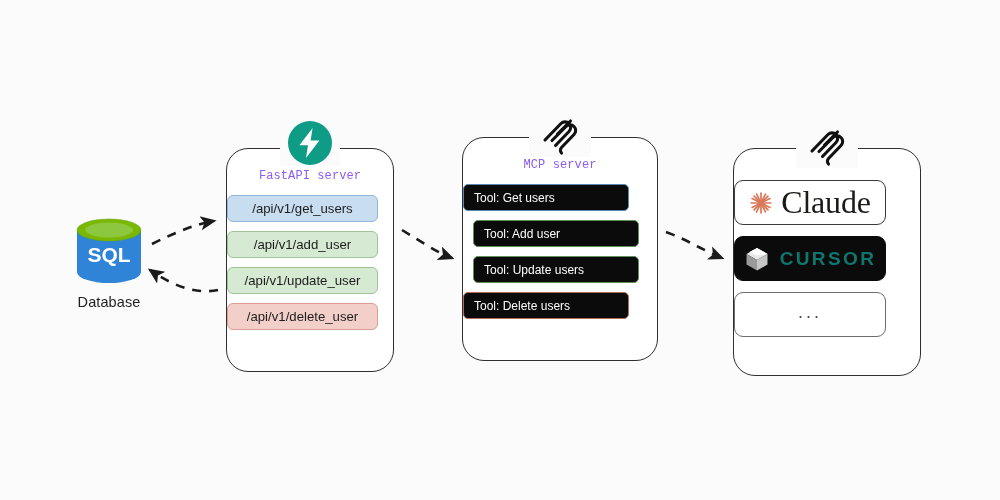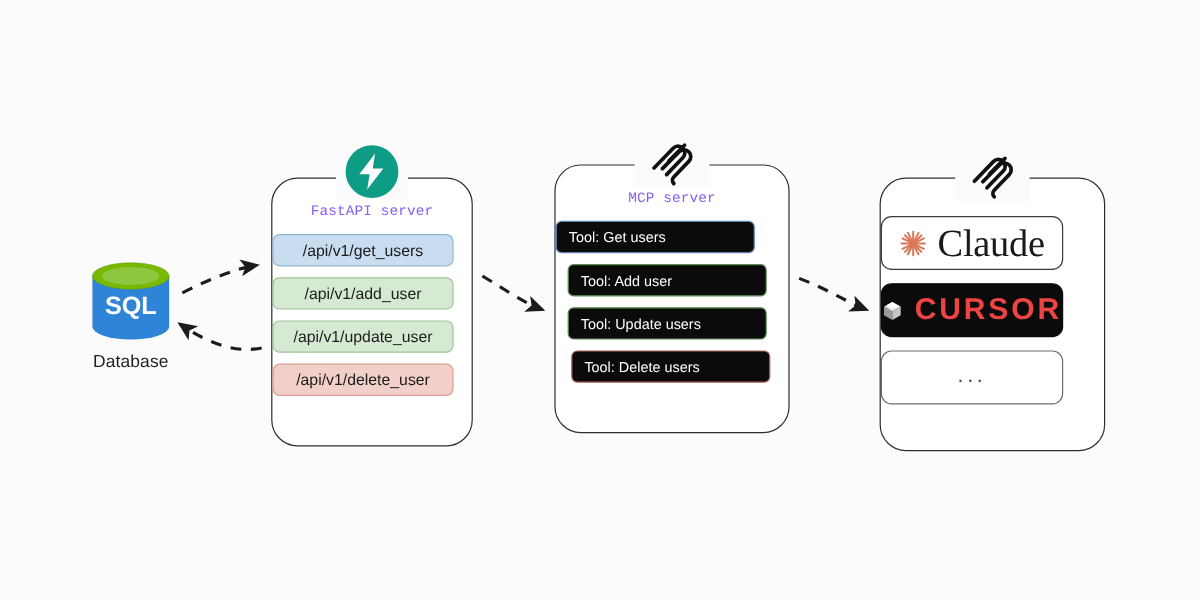--- a/index.html
+++ b/index.html
@@ -143,21 +143,21 @@
     border: 1px solid #0b0b0b;
     display: flex;
     align-items: center;
     padding-left: 10px;
     font-size: 12px;
     color: #ffffff;
     white-space: nowrap;
   }
   .tool-outline-blue  { border-color: #5b86b4; }
   .tool-outline-green { border-color: #5f8f57; margin-left: 10px; }
-  .tool-outline-red   { border-color: #b7695f; margin-left: 13px; }
+  .tool-outline-red   { border-color: #b7695f; }
 
   
   .clients { margin-top: 11px; gap: 11px; }
   .client-card {
     width: 152px;
     height: 45px;
     box-sizing: border-box;
     border-radius: 9px;
     border: 1.3px solid #3a3a3a;
     background: #ffffff;
@@ -175,23 +175,23 @@
     border-color: #6d6d6d;
     border-width: 1.1px;
   }
   .claude-word {
     font-family: "Liberation Serif", serif;
     font-size: 32px;
     color: #1a1a18;
     letter-spacing: -.2px;
   }
   .cursor-word {
-    font-size: 25px;
+    font-size: 19px;
     font-weight: bold;
-    color: #ef4444;
+    color: #0f766e;
     letter-spacing: 2.4px;
   }
   .ellipsis {
     font-size: 18px;
     color: #4a4a4a;
     letter-spacing: 3px;
     line-height: 1;
     padding-bottom: 6px;
   }
   .claude-mark { width: 24px; height: 24px; display: block; }

